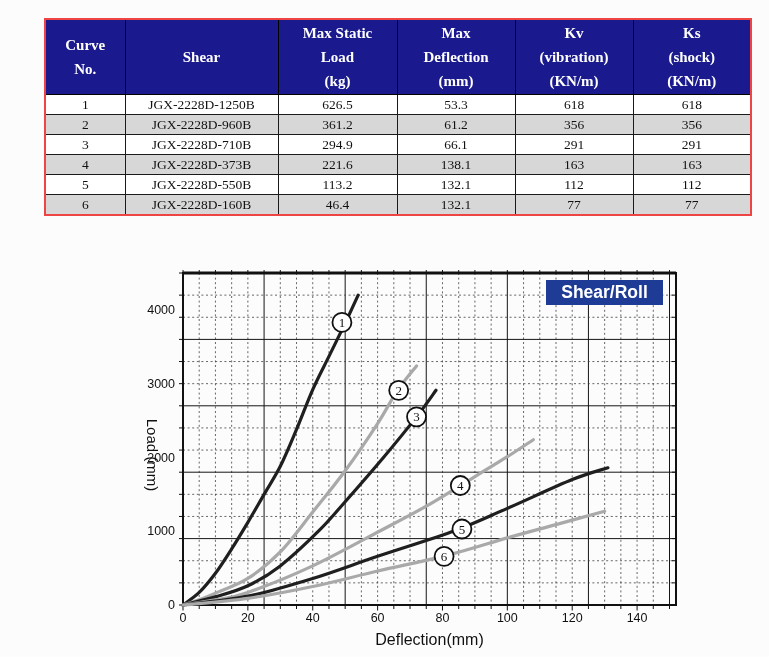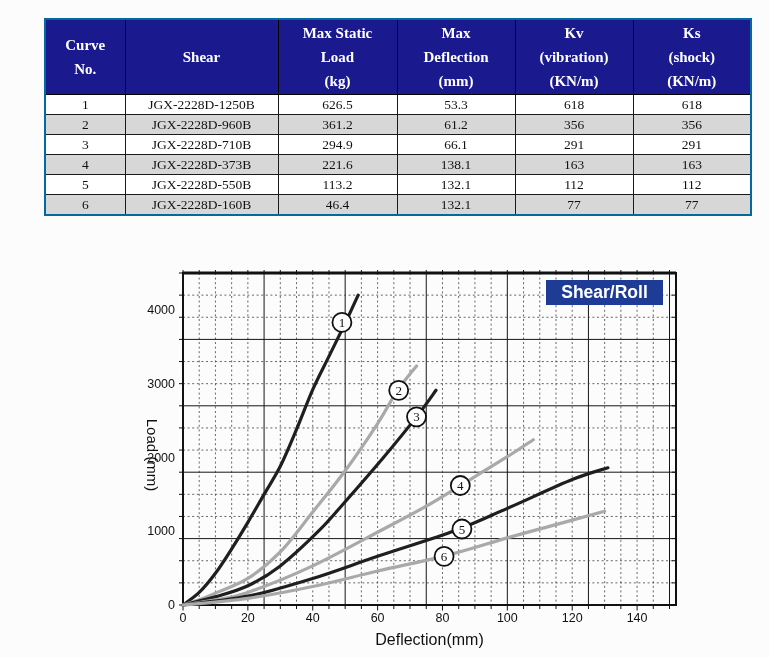--- a/index.html
+++ b/index.html
@@ -4,21 +4,21 @@
 <style>
   html,body{margin:0;padding:0;}
   body{
     width:769px;height:657px;position:relative;overflow:hidden;
     background:#fcfcfc;font-family:"Liberation Serif",serif;color:#111;
   }
   
   table.spec{
     position:absolute;left:44px;top:18px;width:706px;
     border-collapse:collapse;table-layout:fixed;
-    border:2px solid #0369a1;
+    border:2px solid #ef4444;
   }
   table.spec th{
     background:var(--header-bg,#1a1a8e);color:#fff;
     font-weight:bold;font-size:15px;line-height:1.6;
     white-space:pre-line;text-align:center;vertical-align:middle;
     border:1px solid #000;height:74px;padding:0;
   }
   table.spec td{
     font-size:13.5px;text-align:center;vertical-align:middle;
     border:1px solid #1a1a1a;height:19px;padding:0 2px;

